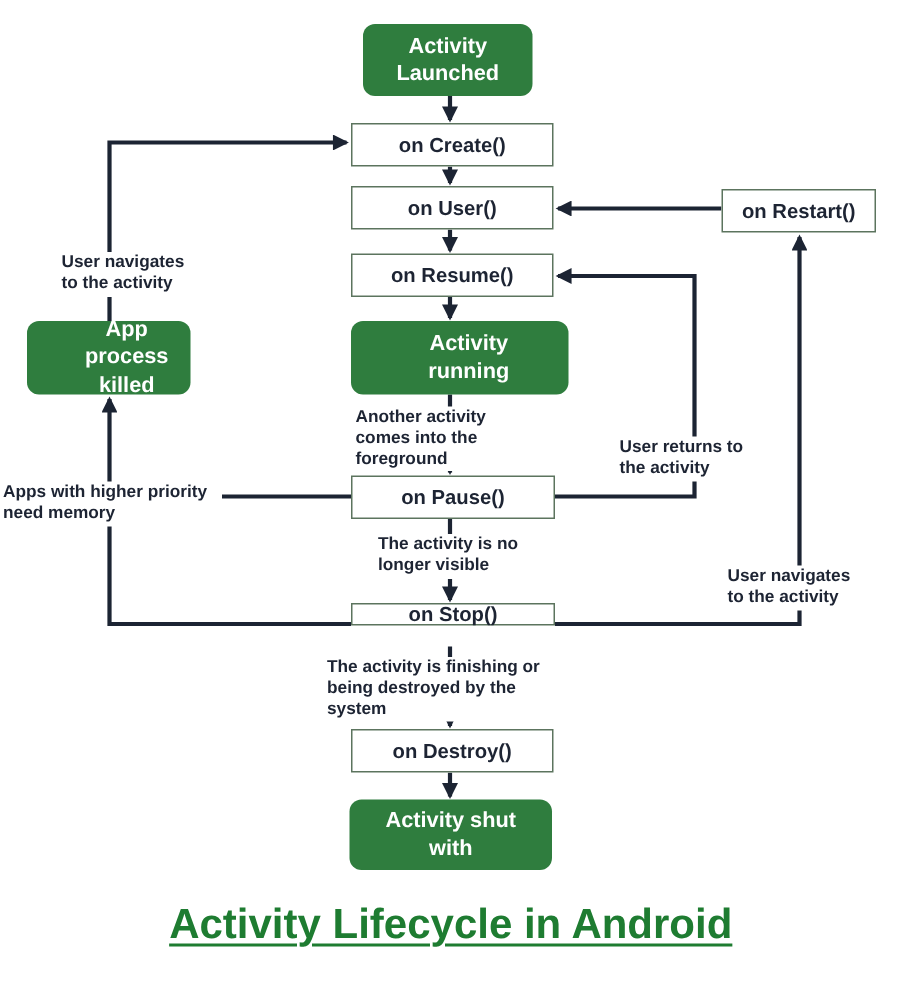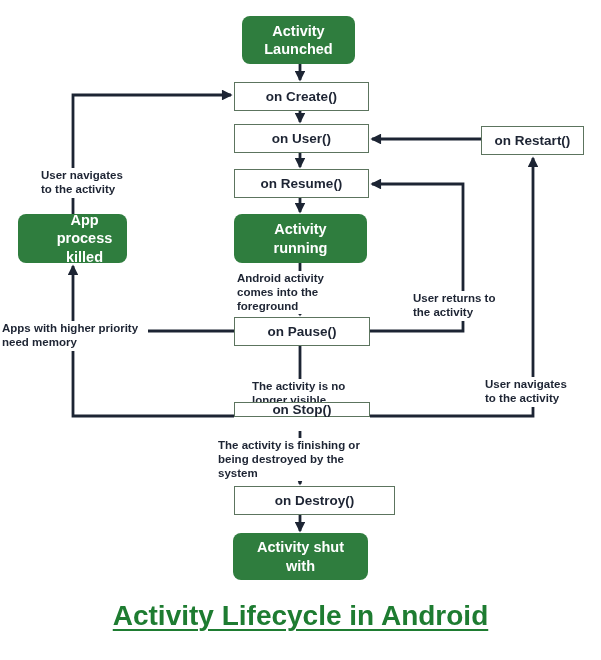--- a/index.html
+++ b/index.html
@@ -76,44 +76,44 @@
     <path class="flow" d="M300 431 L300 484" marker-end="url(#arrow)"></path>
     <path class="flow" d="M300 515 L300 531" marker-end="url(#arrow)"></path>
     <path class="flow" d="M73 214 L73 95 L231 95" marker-end="url(#arrow)"></path>
     <path class="flow" d="M234 416 L73 416 L73 266" marker-end="url(#arrow)"></path>
     <path class="flow" d="M234 331 L128 331"></path>
     <path class="flow" d="M481 139 L372 139" marker-end="url(#arrow)"></path>
     <path class="flow" d="M370 331 L463 331 L463 184 L372 184" marker-end="url(#arrow)"></path>
     <path class="flow" d="M370 416 L533 416 L533 158" marker-end="url(#arrow)"></path>
   </svg>
 
-  <div class="lbl" style="left:235px;top:271px;width:130px;">Android activity comes into the foreground</div>
-  <div class="lbl" style="left:250px;top:356px;width:100px;margin-top:23px;">The activity is no longer visible</div>
+  <div class="lbl" style="left:235px;top:271px;width:130px;">Another activity comes into the foreground</div>
+  <div class="lbl" style="left:250px;top:356px;width:100px;">The activity is no longer visible</div>
   <div class="lbl" style="left:216px;top:438px;width:168px;">The activity is finishing or being destroyed by the system</div>
   <div class="lbl" style="left:39px;top:168px;width:92px;">User navigates to the activity</div>
   <div class="lbl" style="left:0px;top:321px;width:148px;">Apps with higher priority need memory</div>
   <div class="lbl" style="left:411px;top:291px;width:92px;">User returns to the activity</div>
   <div class="lbl" style="left:483px;top:377px;width:92px;">User navigates to the activity</div>
 
   <div class="green-node" style="left:242px;top:16px;width:113px;height:48px;">
     <span class="inner" style="max-width:80px;">Activity Launched</span>
   </div>
-  <div class="green-node" style="left:234px;top:214px;width:133px;height:49px;">
+  <div class="green-node" style="left:234px;top:214px;width:133px;height:49px;padding-left:12px;">
     <span class="inner" style="max-width:80px;">Activity running</span>
   </div>
   <div class="green-node" style="left:18px;top:214px;width:109px;height:49px;">
     <span class="inner" style="max-width:95px;margin-left:24px;">App process killed</span>
   </div>
   <div class="green-node" style="left:233px;top:533px;width:135px;height:47px;">
     <span class="inner" style="max-width:90px;">Activity shut with</span>
   </div>
 
   <div class="node" style="left:234px;top:82px;width:135px;height:29px;">on Create()</div>
   <div class="node" style="left:234px;top:124px;width:135px;height:29px;">on User()</div>
   <div class="node" style="left:234px;top:317px;width:136px;height:29px;">on Pause()</div>
   <div class="node" style="left:234px;top:169px;width:135px;height:29px;">on Resume()</div>
   <div class="node" style="left:234px;top:402px;width:136px;height:15px;">on Stop()</div>
-  <div class="node" style="left:234px;top:486px;width:161px;height:29px;">on Destroy()</div>
+  <div class="node" style="left:234px;top:486px;width:135px;height:29px;">on Destroy()</div>
   <div class="node" style="left:481px;top:126px;width:103px;height:29px;">on Restart()</div>
 
   <div class="title">Activity Lifecycle in Android</div>
 
 </div>
 
 </body></html>

